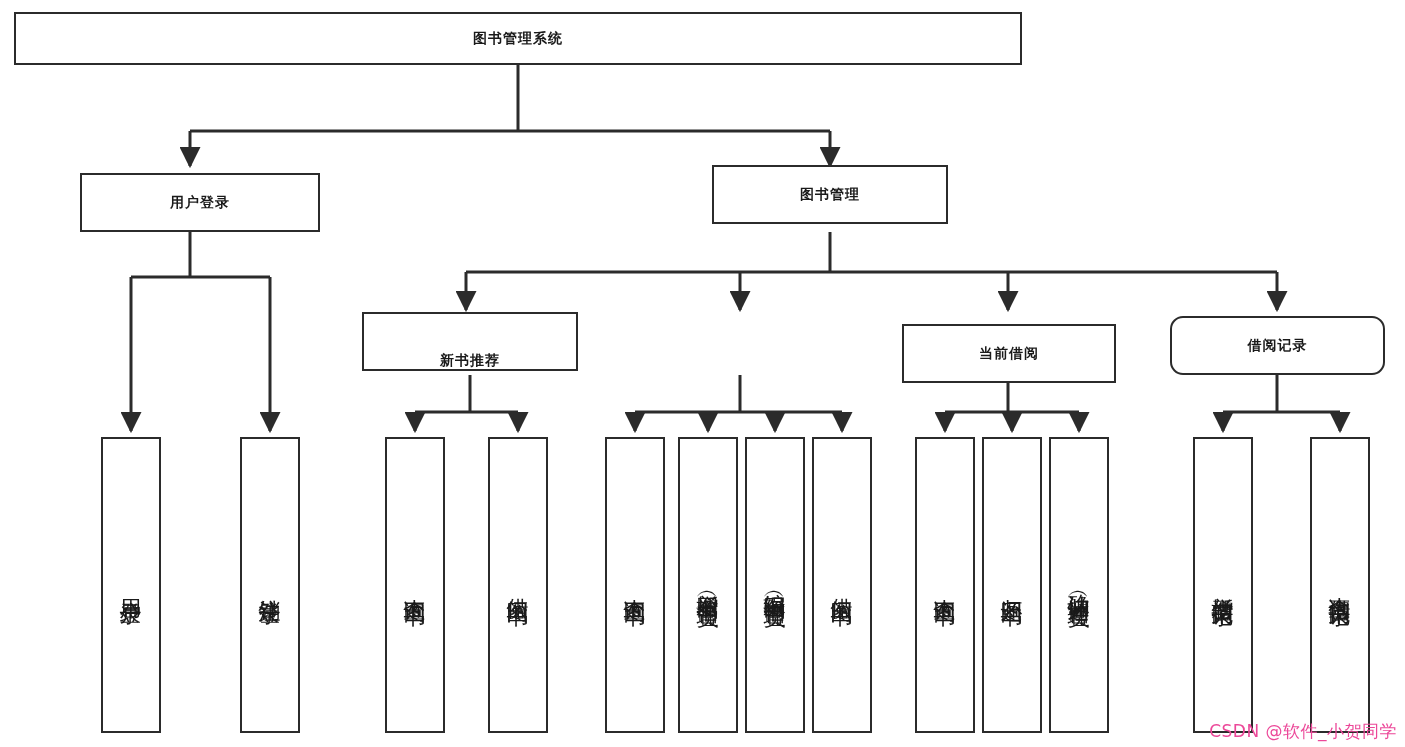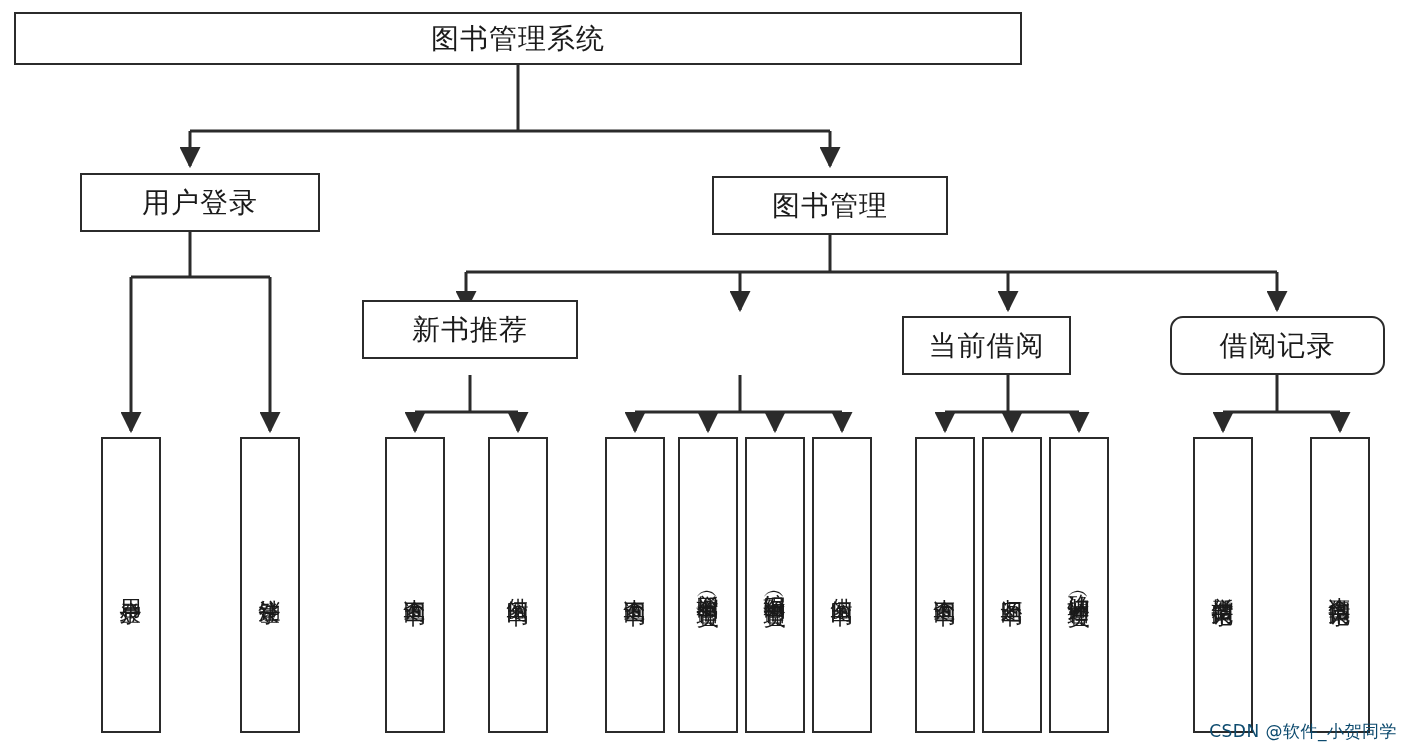--- a/index.html
+++ b/index.html
@@ -30,43 +30,44 @@
     position: absolute;
     box-sizing: border-box;
     border: 2px solid #2b2b2b;
     background: #ffffff;
     display: flex;
     align-items: center;
     justify-content: center;
     color: #1a1a1a;
   }
   .node.horiz {
-    font-size: 28px;
+    font-size: 14px;
     letter-spacing: 1px;
     line-height: 1.2;
+    font-weight: bold;
   }
   .node.vert {
     padding-top: 6px;
     padding-bottom: 6px;
   }
   .vlabel {
     writing-mode: vertical-rl;
     text-orientation: upright;
     font-size: 22px;
     line-height: 1.42;
     letter-spacing: 2px;
     white-space: nowrap;
     text-align: center;
   }
   .watermark {
     position: absolute;
     right: 8px;
     bottom: 4px;
     font-size: 17px;
-    color: #0c4a6e;
+    color: #ec4899;
     white-space: nowrap;
     letter-spacing: 0.5px;
     margin-top: 8px;
   }
 </style>
 </head>
 <body>
 
 <div id="canvas">
 
@@ -124,30 +125,30 @@
   </svg>
 
   <div class="node horiz" style="left:14px; top:12px; width:1008px; height:53px;">
     <span>图书管理系统</span>
   </div>
 
   <div class="node horiz" style="left:80px; top:173px; width:240px; height:59px;">
     <span>用户登录</span>
   </div>
 
-  <div class="node horiz" style="left:712px; top:176px; width:236px; height:59px;">
+  <div class="node horiz" style="left:712px; top:165px; width:236px; height:59px;">
     <span>图书管理</span>
   </div>
 
-  <div class="node horiz" style="left:362px; top:300px; width:216px; height:59px;">
+  <div class="node horiz" style="left:362px; top:312px; width:216px; height:59px;align-items:flex-end;">
     <span>新书推荐</span>
   </div>
 
 
-  <div class="node horiz" style="left:902px; top:316px; width:169px; height:59px;">
+  <div class="node horiz" style="left:902px; top:324px; width:214px; height:59px;">
     <span>当前借阅</span>
   </div>
 
   <div class="node horiz" style="left:1170px; top:316px; width:215px; height:59px;border-radius:13px;">
     <span>借阅记录</span>
   </div>
 
   <div class="node vert" style="left:101px; top:437px; width:60px; height:296px;">
     <span class="vlabel">用户登录</span>
   </div>

